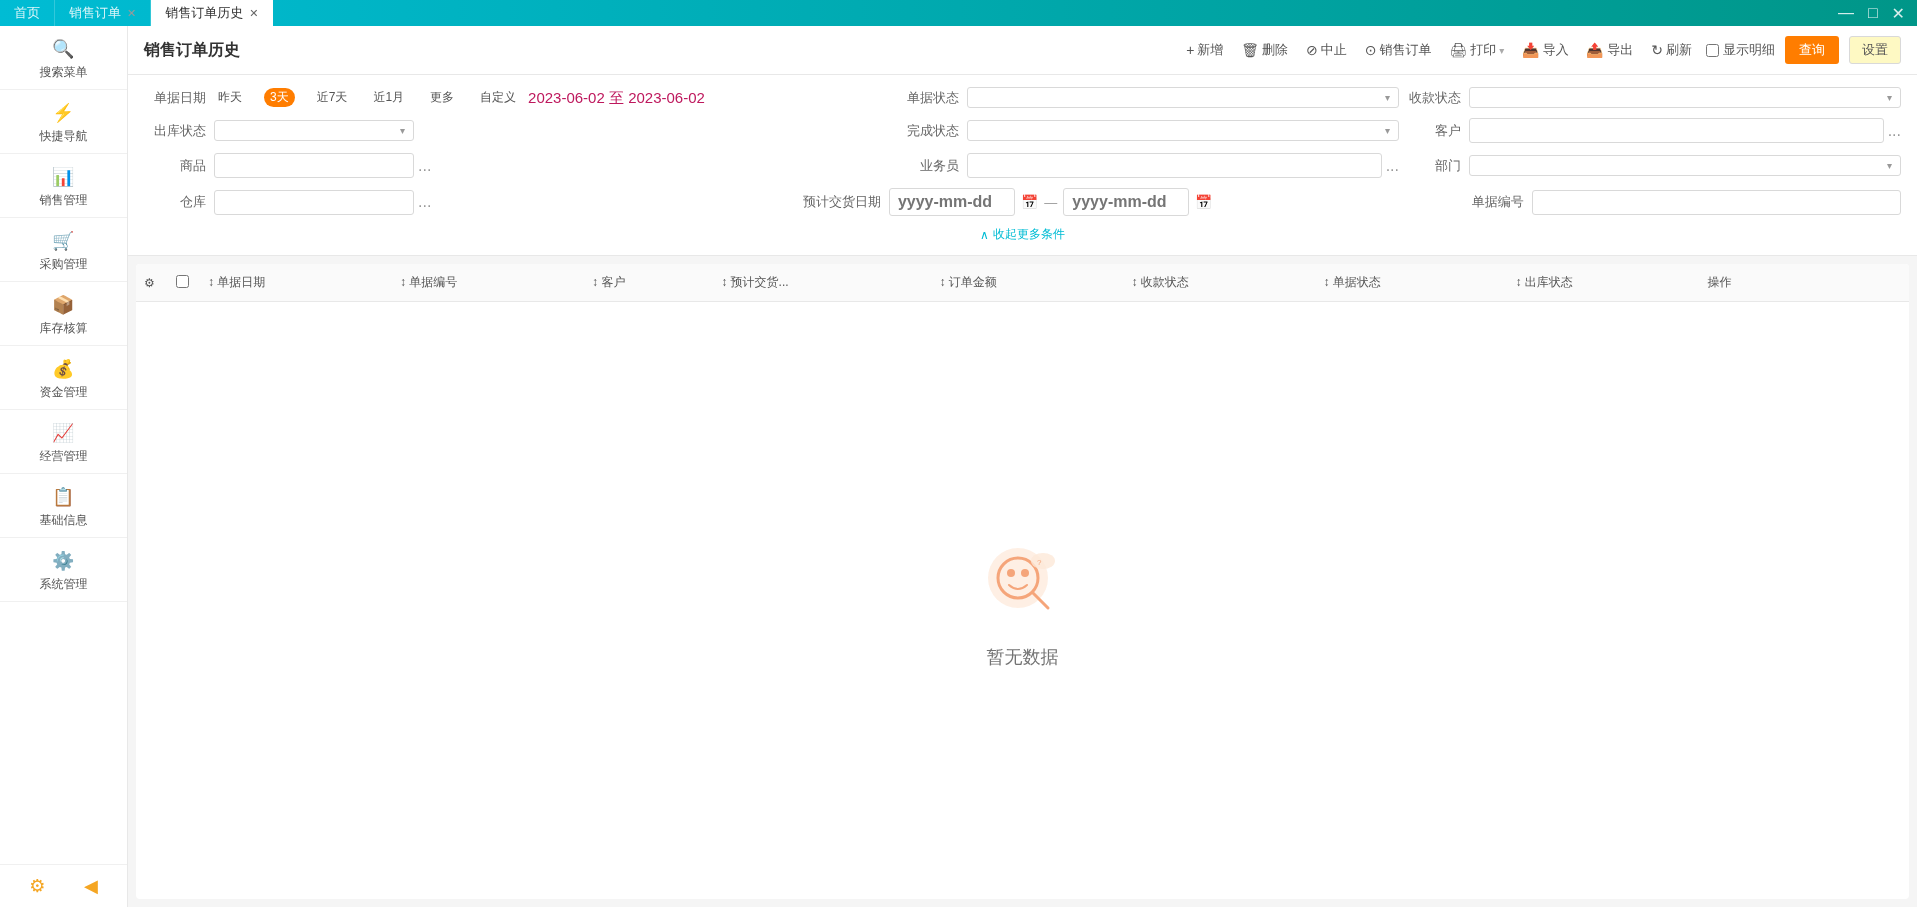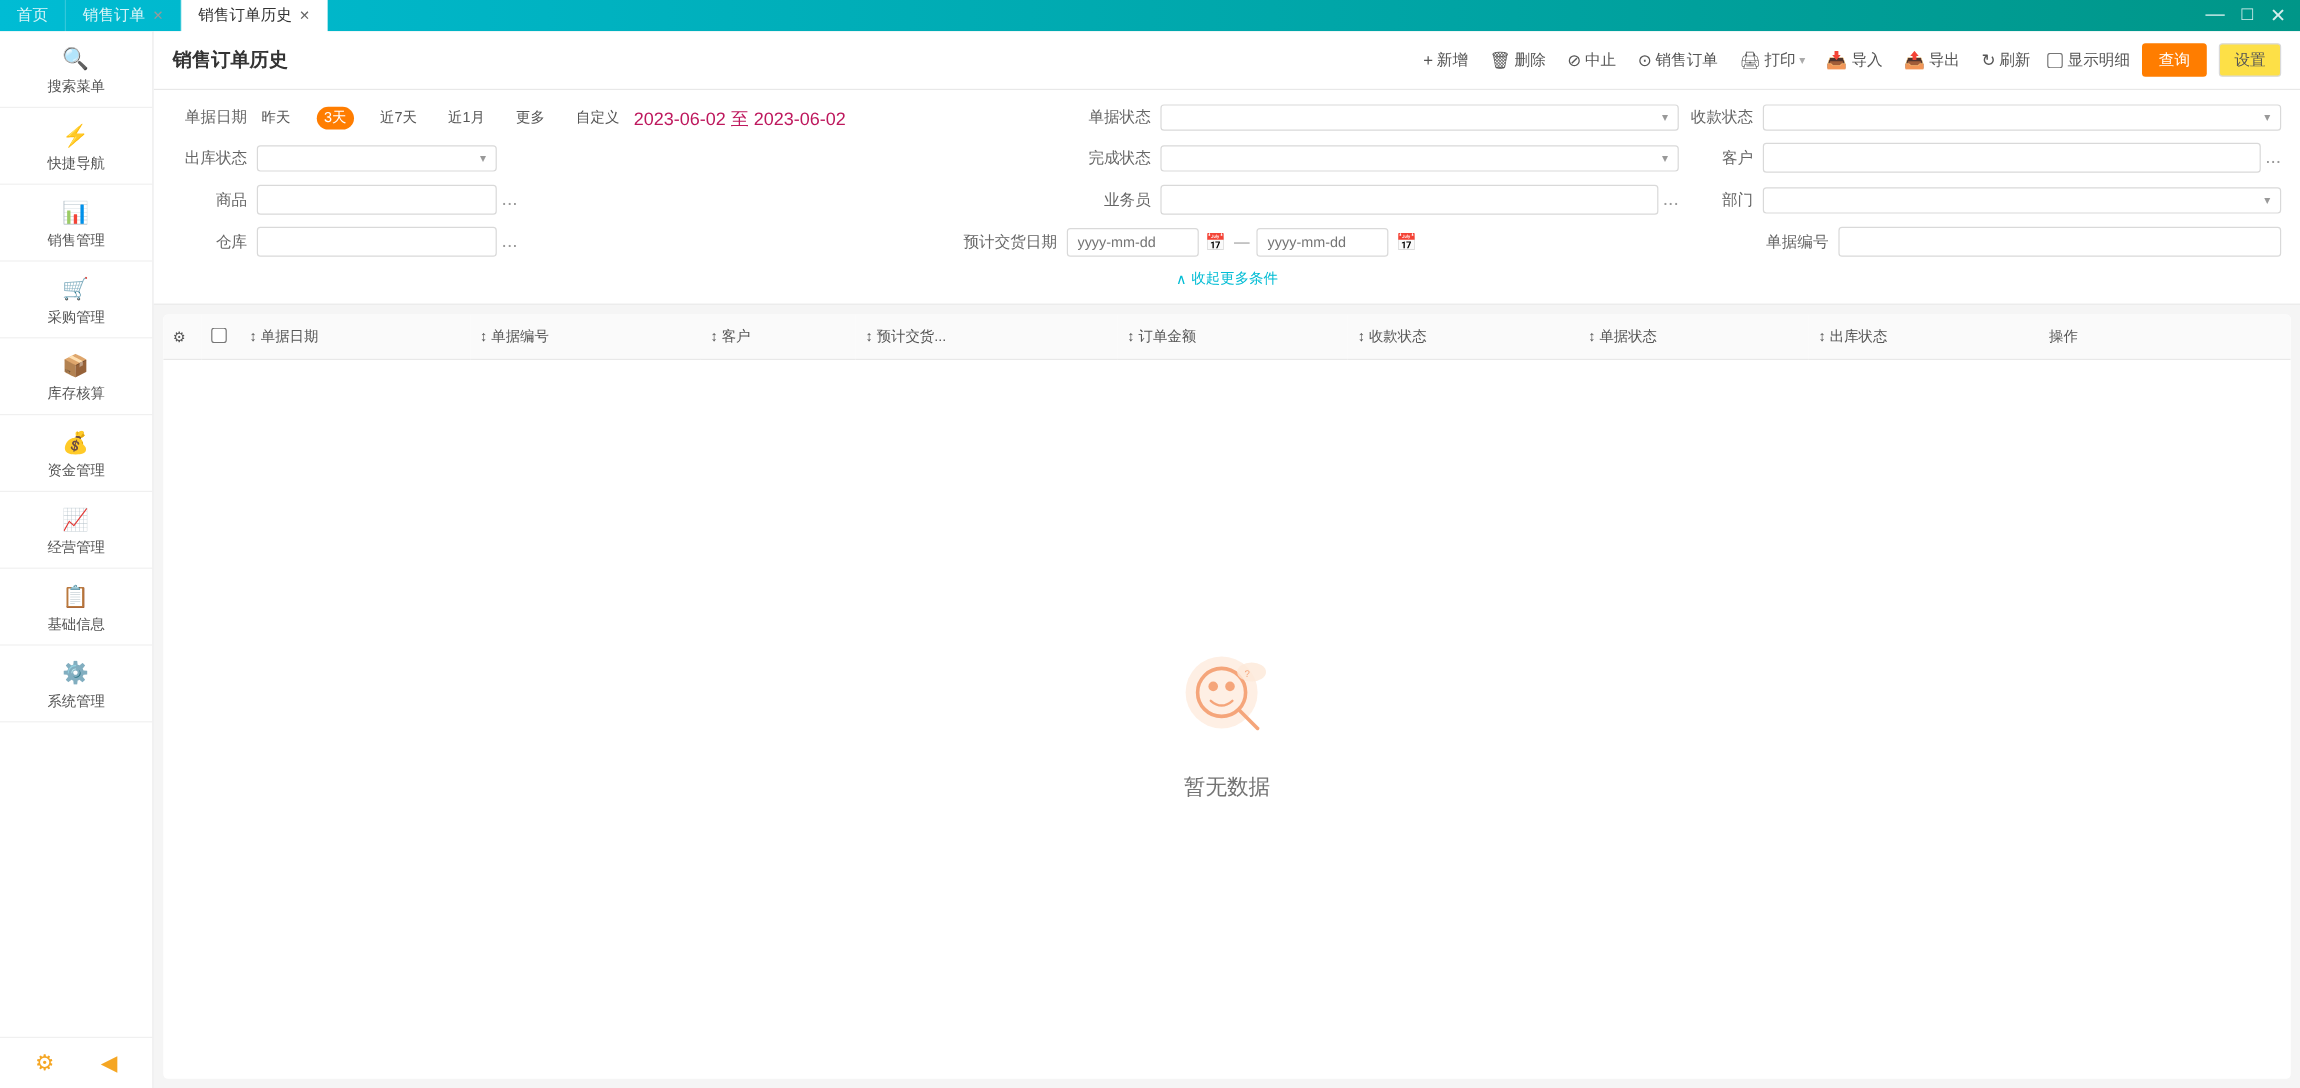--- a/index.html
+++ b/index.html
@@ -27,39 +27,39 @@
     
     .content { flex: 1; display: flex; flex-direction: column; overflow: hidden; background: #f5f5f5; }
 
     
     .page-header { background: #fff; padding: 10px 16px; display: flex; align-items: center; justify-content: space-between; border-bottom: 1px solid #e8e8e8; flex-shrink: 0; }
     .page-title { font-size: 16px; font-weight: bold; color: #333; }
     .toolbar { display: flex; align-items: center; gap: 10px; }
     .toolbar-btn { display: flex; align-items: center; gap: 3px; color: #555; font-size: 13px; cursor: pointer; padding: 2px 4px; }
     .toolbar-btn .btn-icon { font-size: 14px; }
     .btn-primary { background: #ff7d00; color: #fff; border: none; padding: 5px 14px; border-radius: 3px; cursor: pointer; font-size: 13px; }
-    .btn-secondary { background: #fde047; color: #555; border: 1px solid #d9d9d9; padding: 4px 12px; border-radius: 3px; cursor: pointer; font-size: 13px; }
+    .btn-secondary { background: #fef9c3; color: #555; border: 1px solid #d9d9d9; padding: 4px 12px; border-radius: 3px; cursor: pointer; font-size: 13px; }
     .checkbox-label { display: flex; align-items: center; gap: 4px; font-size: 13px; color: #555; cursor: pointer; }
 
     
     .filter-section { background: #fff; padding: 12px 16px; border-bottom: 1px solid #e8e8e8; flex-shrink: 0; }
     .filter-row { display: flex; align-items: center; margin-bottom: 10px; gap: 0; }
     .filter-row:last-child { margin-bottom: 0; }
     .filter-item { display: flex; align-items: center; flex: 1; min-width: 0; }
     .filter-label { color: #666; font-size: 13px; white-space: nowrap; min-width: 70px; text-align: right; padding-right: 8px; }
     .filter-input { flex: 1; border: 1px solid #d9d9d9; border-radius: 3px; padding: 4px 8px; font-size: 13px; outline: none; color: #333; }
     .filter-select { flex: 1; border: 1px solid #d9d9d9; border-radius: 3px; padding: 4px 8px; font-size: 13px; outline: none; color: #999; background: #fff; display: flex; align-items: center; justify-content: space-between; cursor: pointer; }
     .filter-select-arrow { color: #999; font-size: 10px; }
     .date-filter { display: flex; align-items: center; gap: 18px; }
     .date-tag { background: #ff7d00; color: #fff; padding: 1px 6px; border-radius: 10px; font-size: 12px; cursor: pointer; }
     .date-tag-plain { color: #555; font-size: 12px; cursor: pointer; padding: 1px 4px; }
     .date-range { font-size: 15px; color: #be185d; margin-top: 2px; }
     .filter-dots { color: #999; cursor: pointer; font-size: 16px; margin-left: 4px; }
     .date-input-group { display: flex; align-items: center; gap: 6px; flex: 1; }
-    .date-input { border: 1px solid #d9d9d9; border-radius: 3px; padding: 4px 8px; font-size: 12px; color: #999; width: 110px; outline: none; }
+    .date-input { border: 1px solid #d9d9d9; border-radius: 3px; padding: 4px 8px; font-size: 16px; color: #999; width: 126px; outline: none; font-weight: bold; }
     .calendar-icon { color: #00bcd4; cursor: pointer; font-size: 14px; }
     .date-separator { color: #999; }
     .collapse-btn { display: flex; align-items: center; justify-content: center; color: #00bcd4; font-size: 12px; cursor: pointer; gap: 4px; margin-top: 4px; }
 
     
     .table-section { flex: 1; background: #fff; display: flex; flex-direction: column; overflow: hidden; margin: 8px; border-radius: 4px; }
     table { width: 100%; border-collapse: collapse; font-size: 13px; }
     thead tr { background: #fafafa; }
     th { padding: 10px 8px; text-align: left; color: #555; font-weight: normal; border-bottom: 1px solid #e8e8e8; white-space: nowrap; font-size: 12px; }
     .checkbox-cell { width: 32px; }

